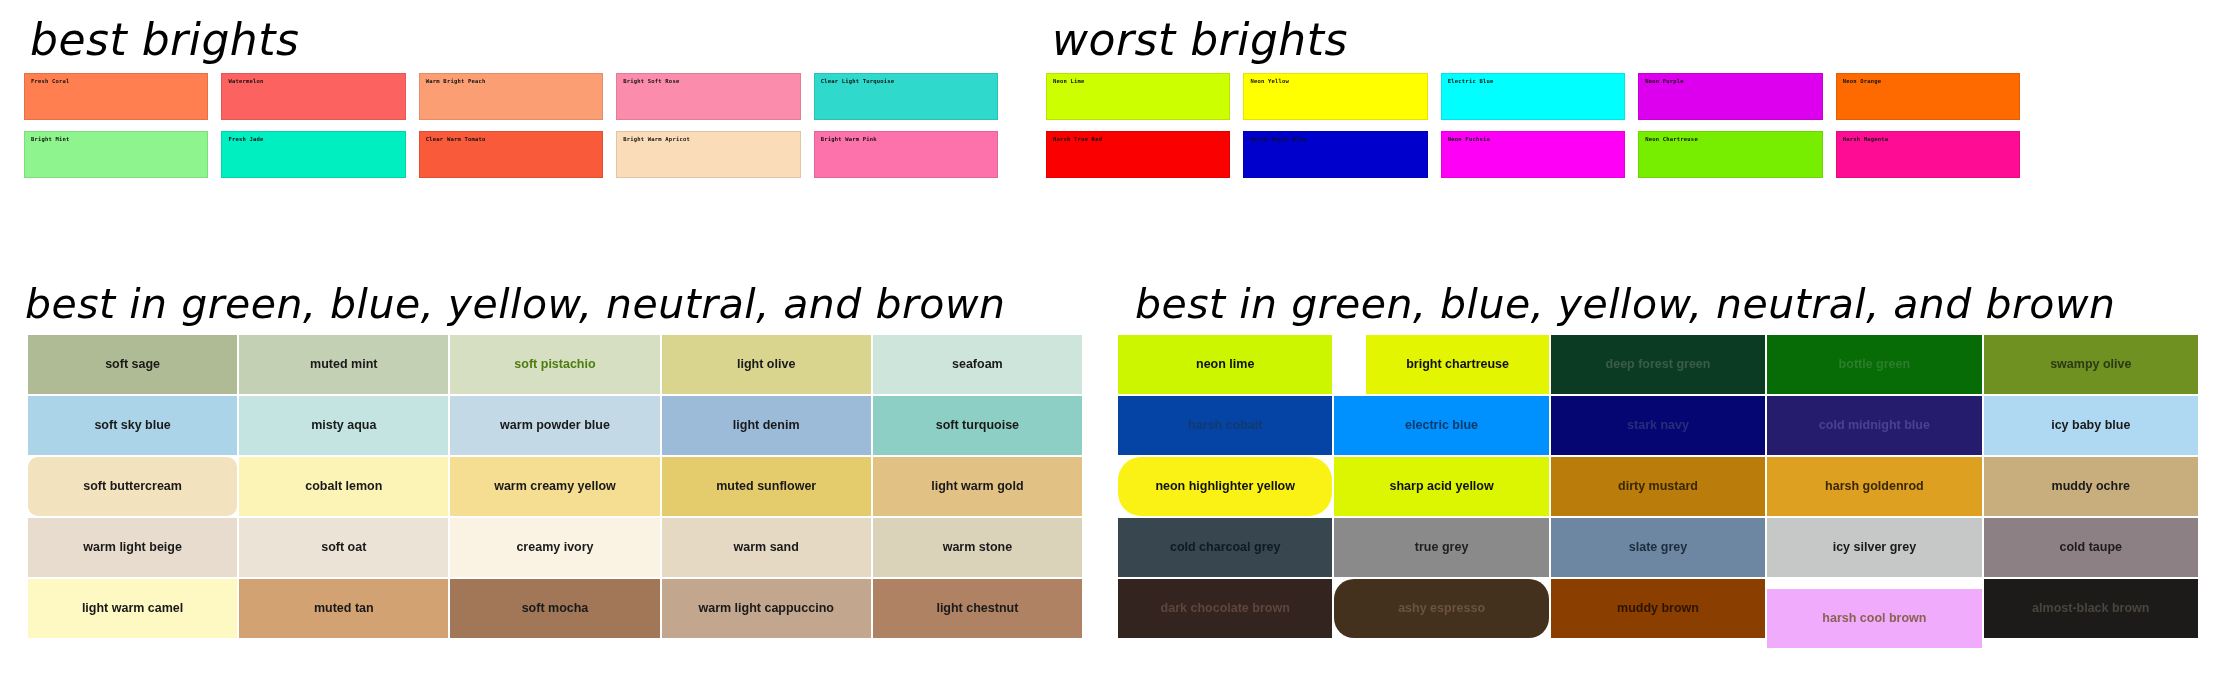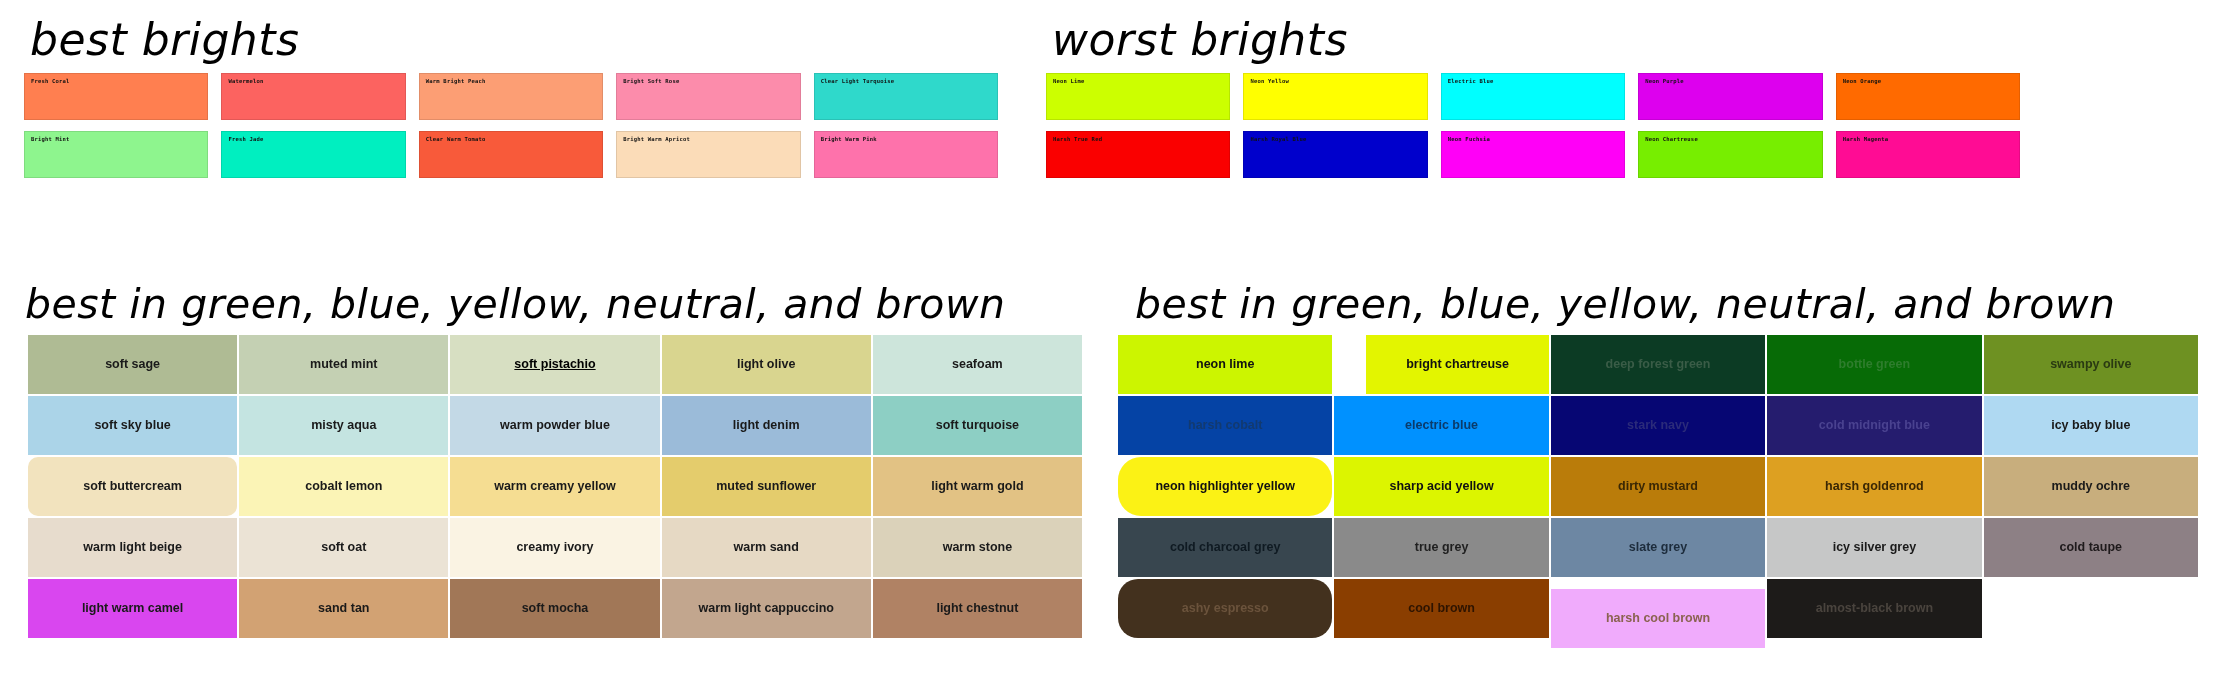--- a/index.html
+++ b/index.html
@@ -195,40 +195,40 @@
     </div>
   </div>
 
   <div class="panels-bottom">
 
     <div class="panel-bottom left">
       <div class="script-heading heading-best-in">best in green, blue, yellow, neutral, and brown</div>
       <div class="swatch-grid">
           <div class="grid-cell" style="background: rgb(175, 187, 148); color: rgb(26, 26, 26);">soft sage</div>
           <div class="grid-cell" style="background: rgb(196, 208, 179); color: rgb(26, 26, 26);">muted mint</div>
-          <div class="grid-cell" style="background: rgb(215, 223, 194); color: #000000; text-decoration: underline;">soft pistachio</div>
+          <div class="grid-cell" style="background: rgb(215, 223, 194); color: #4d7c0f;">soft pistachio</div>
           <div class="grid-cell" style="background: rgb(217, 213, 143); color: rgb(26, 26, 26);">light olive</div>
           <div class="grid-cell" style="background: rgb(205, 229, 219); color: rgb(26, 26, 26);">seafoam</div>
           <div class="grid-cell" style="background: rgb(171, 212, 232); color: rgb(26, 26, 26);">soft sky blue</div>
           <div class="grid-cell" style="background: rgb(196, 228, 225); color: rgb(26, 26, 26);">misty aqua</div>
           <div class="grid-cell" style="background: rgb(195, 217, 230); color: rgb(26, 26, 26);">warm powder blue</div>
           <div class="grid-cell" style="background: rgb(155, 187, 217); color: rgb(26, 26, 26);">light denim</div>
           <div class="grid-cell" style="background: rgb(141, 207, 196); color: rgb(26, 26, 26);">soft turquoise</div>
           <div class="grid-cell" style="background: rgb(242, 227, 190); color: rgb(26, 26, 26); border-radius: 10px;">soft buttercream</div>
           <div class="grid-cell" style="background: rgb(251, 244, 182); color: rgb(26, 26, 26);">cobalt lemon</div>
           <div class="grid-cell" style="background: rgb(245, 221, 146); color: rgb(26, 26, 26);">warm creamy yellow</div>
           <div class="grid-cell" style="background: rgb(228, 204, 108); color: rgb(26, 26, 26);">muted sunflower</div>
           <div class="grid-cell" style="background: rgb(226, 194, 132); color: rgb(26, 26, 26);">light warm gold</div>
           <div class="grid-cell" style="background: rgb(231, 220, 205); color: rgb(26, 26, 26);">warm light beige</div>
           <div class="grid-cell" style="background: rgb(235, 227, 213); color: rgb(26, 26, 26);">soft oat</div>
           <div class="grid-cell" style="background: rgb(250, 243, 227); color: rgb(26, 26, 26);">creamy ivory</div>
           <div class="grid-cell" style="background: rgb(230, 217, 196); color: rgb(26, 26, 26);">warm sand</div>
           <div class="grid-cell" style="background: rgb(219, 210, 186); color: rgb(26, 26, 26);">warm stone</div>
-          <div class="grid-cell" style="background: #d946ef; color: rgb(26, 26, 26);">light warm camel</div>
-          <div class="grid-cell" style="background: rgb(210, 162, 115); color: rgb(26, 26, 26);">sand tan</div>
+          <div class="grid-cell" style="background: #fef9c3; color: rgb(26, 26, 26);">light warm camel</div>
+          <div class="grid-cell" style="background: rgb(210, 162, 115); color: rgb(26, 26, 26);">muted tan</div>
           <div class="grid-cell" style="background: rgb(161, 119, 87); color: rgb(26, 26, 26);">soft mocha</div>
           <div class="grid-cell" style="background: rgb(194, 166, 142); color: rgb(26, 26, 26);">warm light cappuccino</div>
           <div class="grid-cell" style="background: rgb(176, 130, 100); color: rgb(26, 26, 26);">light chestnut</div>
         </div>
     </div>
 
     <div class="panel-bottom right">
       <div class="script-heading heading-best-in">best in green, blue, yellow, neutral, and brown</div>
       <div class="swatch-grid">
           <div class="grid-cell" style="background: rgb(204, 245, 0); color: rgb(17, 17, 17);">neon lime</div>
@@ -244,21 +244,22 @@
           <div class="grid-cell" style="background: rgb(251, 242, 21); color: rgb(17, 17, 17); border-radius: 23px;">neon highlighter yellow</div>
           <div class="grid-cell" style="background: rgb(220, 245, 0); color: rgb(17, 17, 17);">sharp acid yellow</div>
           <div class="grid-cell" style="background: rgb(186, 124, 10); color: rgb(58, 39, 4);">dirty mustard</div>
           <div class="grid-cell" style="background: rgb(221, 160, 33); color: rgb(58, 39, 4);">harsh goldenrod</div>
           <div class="grid-cell" style="background: rgb(200, 174, 125); color: rgb(26, 26, 26);">muddy ochre</div>
           <div class="grid-cell" style="background: rgb(56, 70, 79); color: rgb(15, 26, 34);">cold charcoal grey</div>
           <div class="grid-cell" style="background: rgb(138, 138, 138); color: rgb(31, 31, 31);">true grey</div>
           <div class="grid-cell" style="background: rgb(109, 135, 163); color: rgb(29, 44, 60);">slate grey</div>
           <div class="grid-cell" style="background: rgb(198, 199, 199); color: rgb(26, 26, 26);">icy silver grey</div>
           <div class="grid-cell" style="background: rgb(141, 128, 133); color: rgb(31, 26, 28);">cold taupe</div>
+          <div class="grid-cell" style="background: rgb(52, 36, 31); color: rgb(94, 70, 60);">dark chocolate brown</div>
           <div class="grid-cell" style="background: rgb(67, 49, 30); color: rgb(107, 83, 60); border-radius: 20px;">ashy espresso</div>
-          <div class="grid-cell" style="background: rgb(138, 62, 0); color: rgb(46, 20, 0);">cool brown</div>
+          <div class="grid-cell" style="background: rgb(138, 62, 0); color: rgb(46, 20, 0);">muddy brown</div>
           <div class="grid-cell" style="background: #f0abfc; color: rgb(138, 98, 80); margin-top: 10px;">harsh cool brown</div>
           <div class="grid-cell" style="background: rgb(29, 27, 25); color: rgb(74, 68, 62);">almost-black brown</div>
         </div>
     </div>
   </div>
 
 </div>
 
 </body></html>

